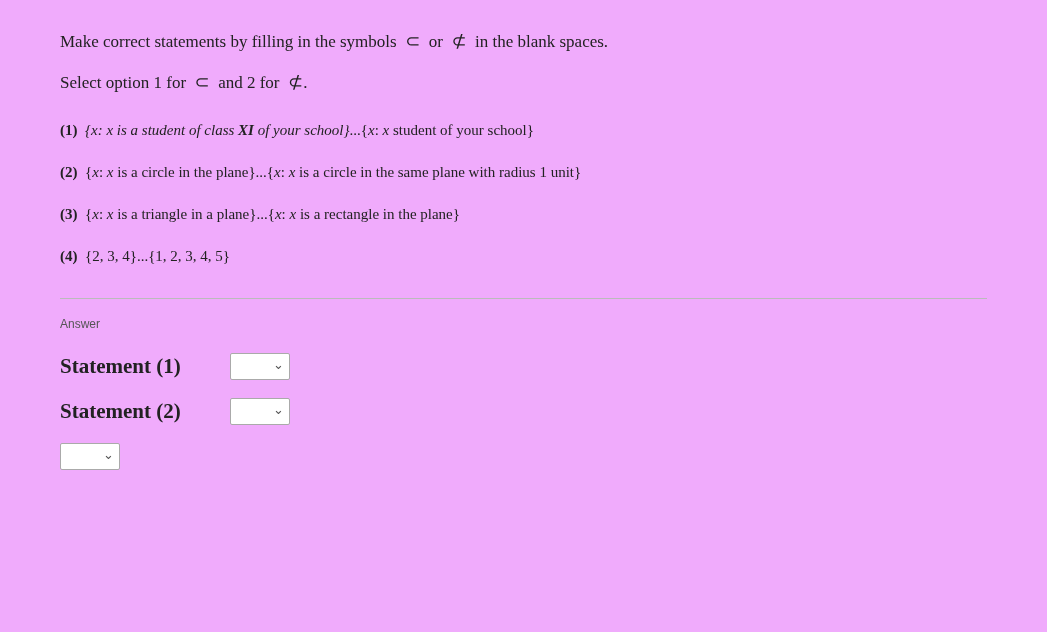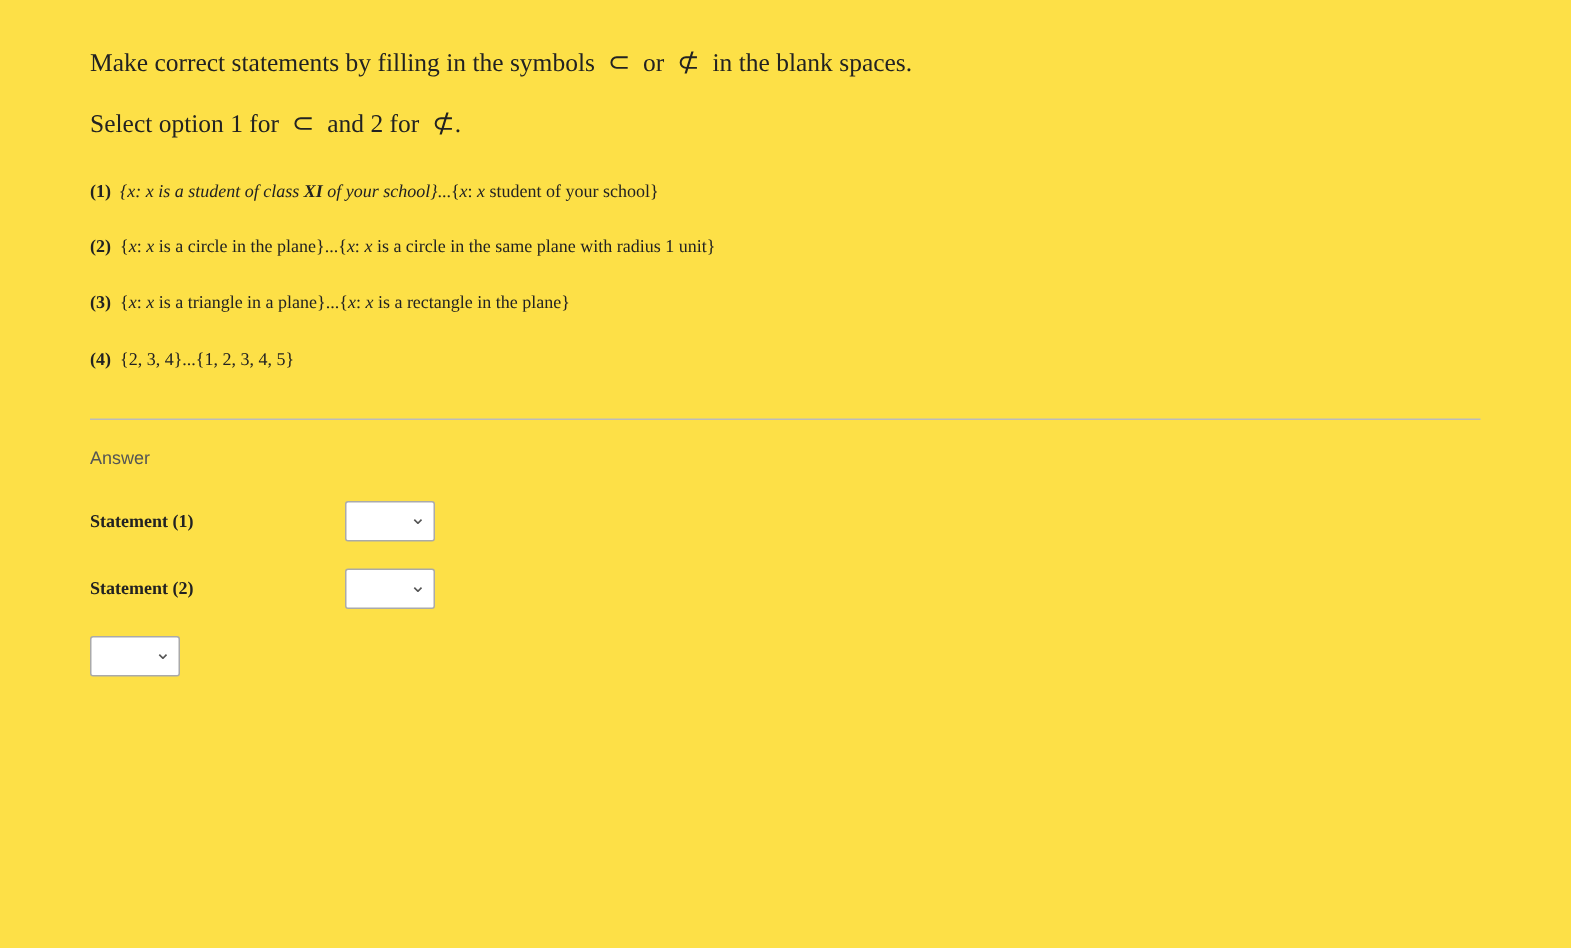--- a/index.html
+++ b/index.html
@@ -7,40 +7,40 @@
       background: #d0d0d0;
       font-family: Georgia, 'Times New Roman', serif;
       font-size: 16px;
       color: #222;
       min-height: 632px;
       display: flex;
       align-items: flex-start;
       justify-content: center;
     }
     .page {
-      background: #fde047;
+      background: #f0abfc;
       width: 1047px;
       min-height: 632px;
       padding: 28px 60px 40px 60px;
     }
     .instruction-line {
       font-size: 17px;
       margin-bottom: 14px;
       line-height: 1.5;
     }
     .select-line {
       font-size: 17px;
       margin-bottom: 22px;
       line-height: 1.5;
     }
     .problem-list {
       margin-bottom: 30px;
     }
     .problem-item {
-      font-size: 12px;
+      font-size: 15px;
       margin-bottom: 18px;
       line-height: 1.6;
     }
     .math-sym {
       font-style: italic;
     }
     .bold-num {
       font-weight: bold;
     }
     .divider {
@@ -54,21 +54,21 @@
       margin-bottom: 22px;
       font-family: Arial, sans-serif;
     }
     .statement-row {
       display: flex;
       align-items: center;
       margin-bottom: 18px;
       gap: 10px;
     }
     .statement-label {
-      font-size: 12px;
+      font-size: 21px;
       font-weight: bold;
       min-width: 160px;
     }
     .dropdown-wrapper {
       position: relative;
       display: inline-block;
     }
     .dropdown-wrapper select {
       appearance: none;
       -webkit-appearance: none;

